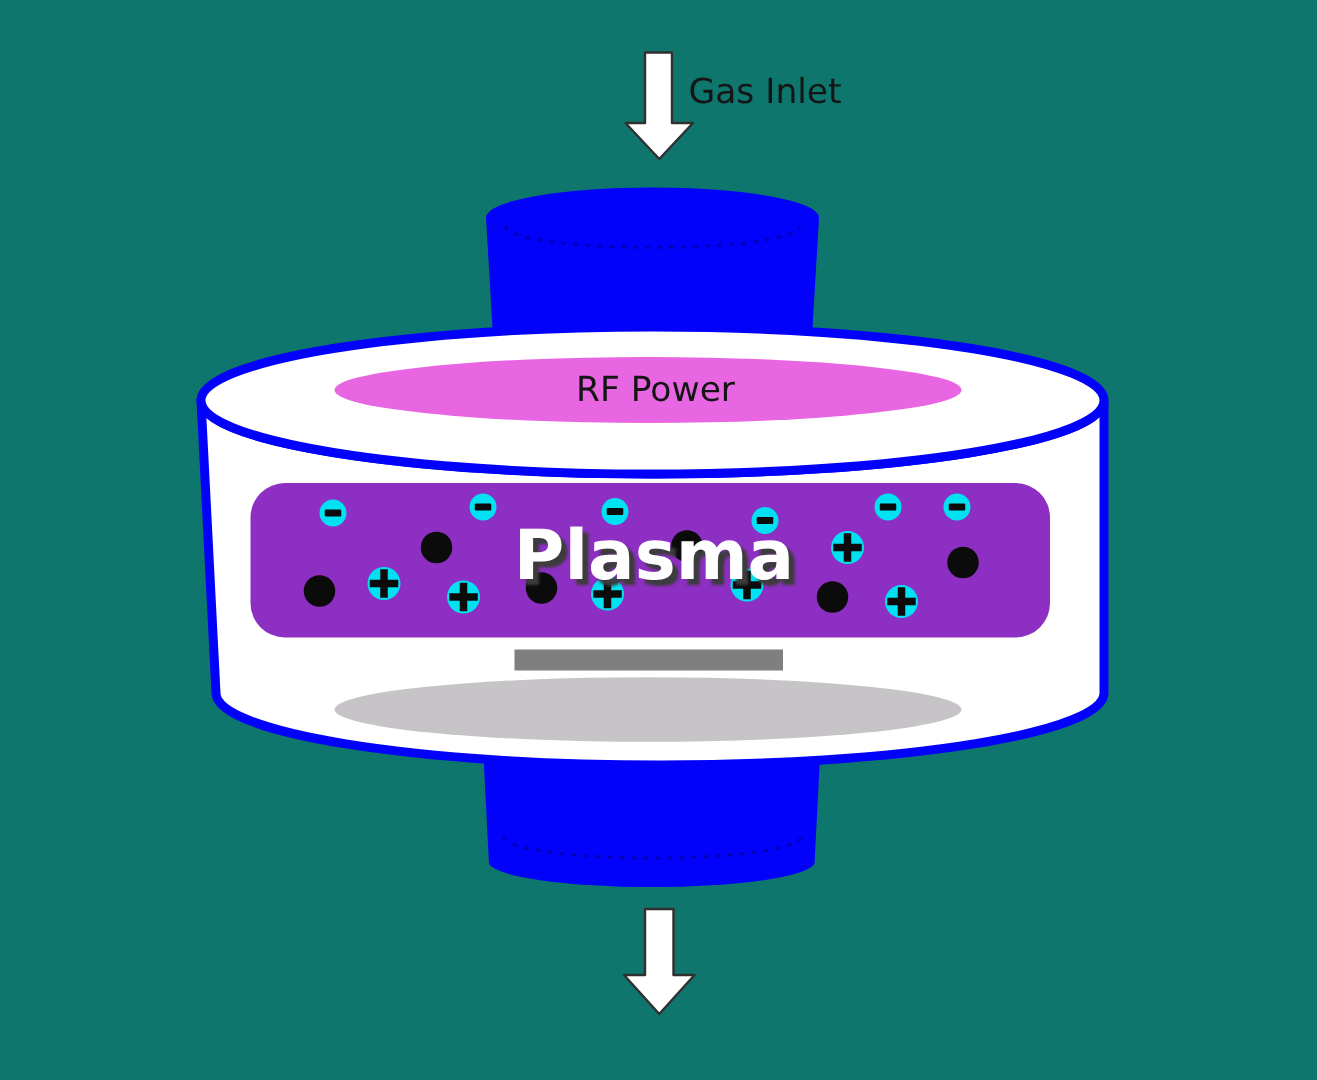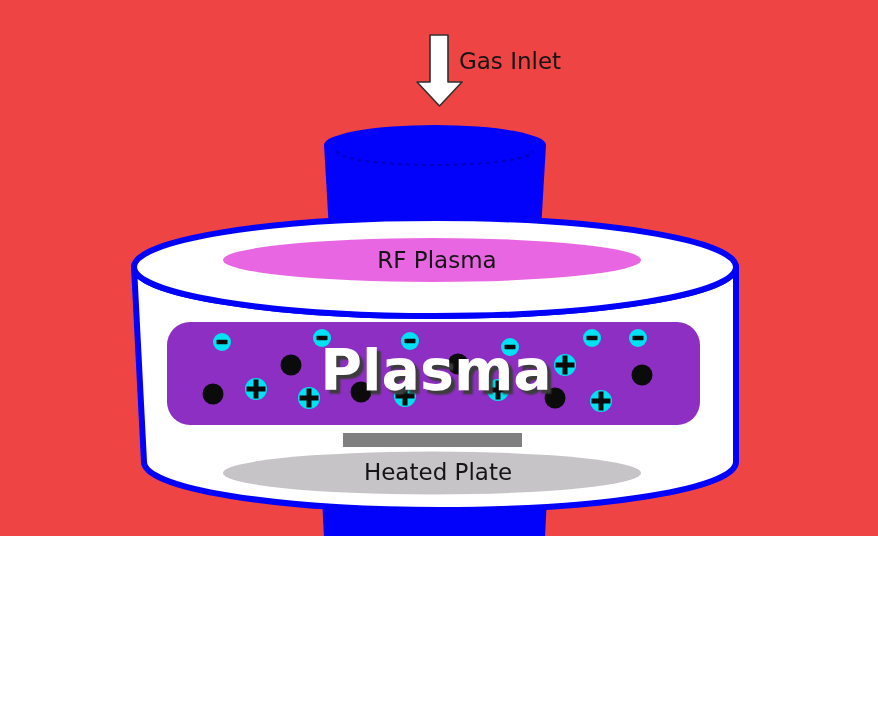--- a/index.html
+++ b/index.html
@@ -1,26 +1,26 @@
 <!DOCTYPE html>
 <html><head>
 <meta charset="utf-8">
 <style>
   html,body{margin:0;padding:0;background:#ffffff;}
   .canvas{
-    position:relative;width:878px;height:536px;background:#ef4444;overflow:hidden;
+    position:relative;width:878px;height:720px;background:#0f766e;overflow:hidden;
     font-family:"DejaVu Sans","Liberation Sans",sans-serif;
   }
   .canvas svg{position:absolute;left:0;top:0;}
   .lbl{
     position:absolute;transform:translate(-50%,-50%);
     font-size:23px;color:#151515;white-space:nowrap;line-height:1.1;
   }
   .plasma-lbl{
-    font-size:57px;font-weight:bold;color:#ffffff;
+    font-size:46px;font-weight:bold;color:#ffffff;
     text-shadow:4px 4px 2px #3c3c3c;
   }
 </style>
 </head>
 <body>
 
 <div class="canvas">
 
   <svg width="878" height="720" viewBox="0 0 878 720">
 
@@ -109,16 +109,15 @@
     <rect x="343" y="433" width="179" height="14" fill="#7f7f7f"></rect>
 
     <ellipse cx="432" cy="473" rx="209" ry="21.5" fill="#c7c4c7"></ellipse>
 
     <path d="M430,35 L448,35 L448,82 L462,82 L439.5,106 L417,82 L430,82 Z" stroke-width="1.6" stroke-linejoin="round" fill="#ffffff" stroke="#303030"></path>
 
     <path d="M430,606 L449,606 L449,650 L463,650 L439.5,676 L416,650 L430,650 Z" stroke-width="1.6" stroke-linejoin="round" fill="#ffffff" stroke="#303030"></path>
   </svg>
 
   <div class="lbl" style="left:510px;top:62px">Gas Inlet</div>
-  <div class="lbl" style="left:437px;top:261px">RF Plasma</div>
+  <div class="lbl" style="left:437px;top:261px">RF Power</div>
   <div class="lbl plasma-lbl" style="left:436px;top:370px">Plasma</div>
-  <div class="lbl" style="left:438px;top:473px">Heated Plate</div>
 </div>
 
 </body></html>

